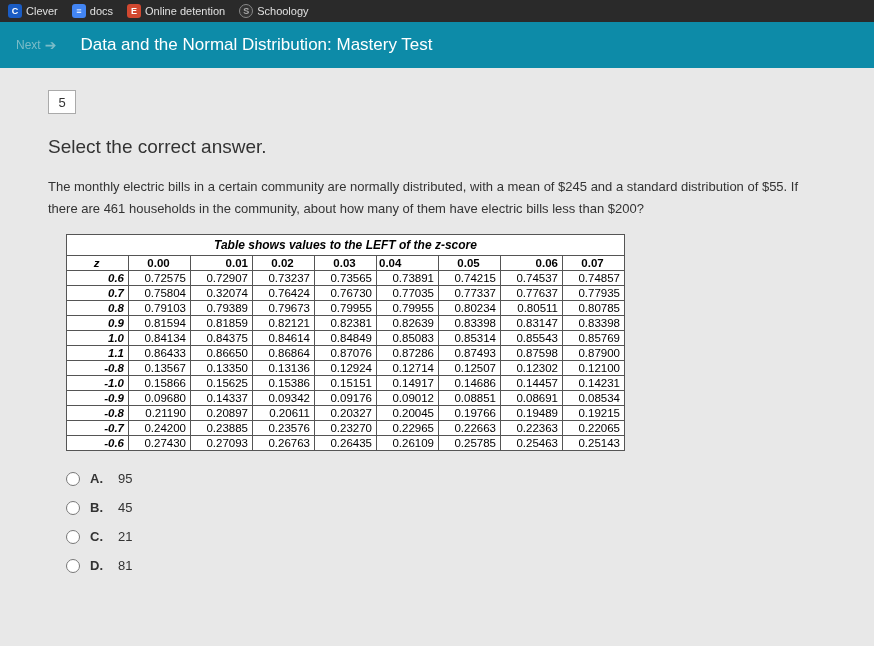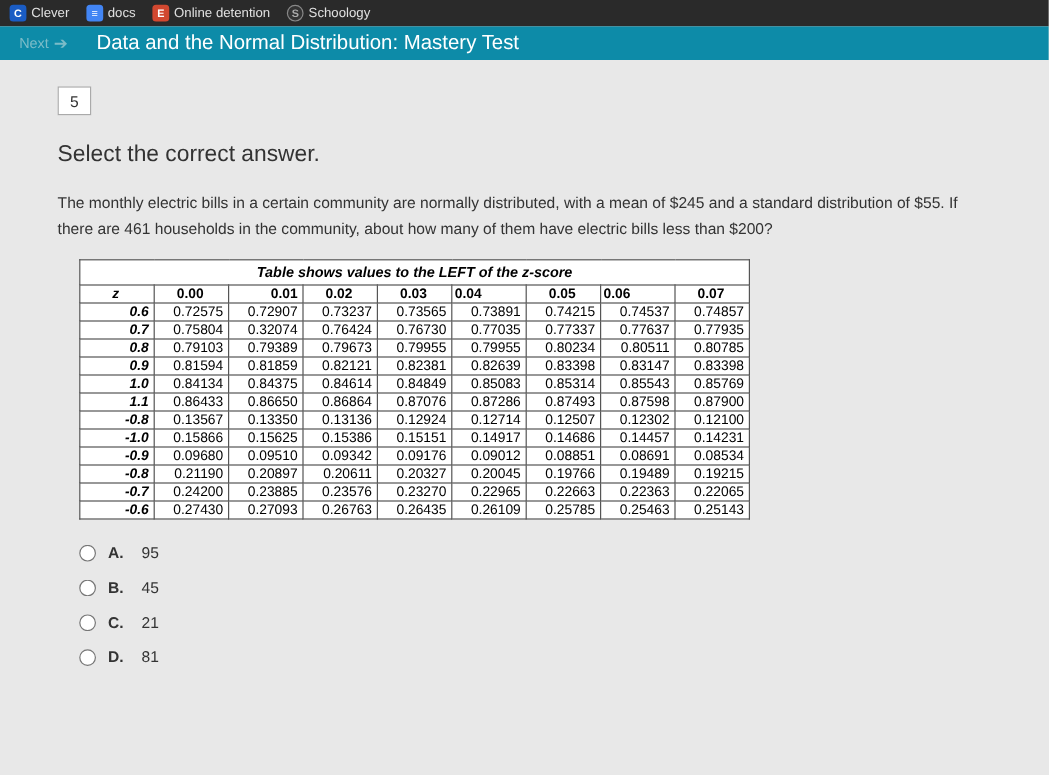--- a/index.html
+++ b/index.html
@@ -4,21 +4,21 @@
   <style>
     * { box-sizing: border-box; margin: 0; padding: 0; }
     body { font-family: Arial, sans-serif; background: #e8e8e8; width: 874px; height: 646px; overflow: hidden; }
     .top-tabs { background: #2a2a2a; height: 22px; display: flex; align-items: center; padding: 0 8px; gap: 14px; }
     .tab-item { display: flex; align-items: center; gap: 4px; color: #e0e0e0; font-size: 11px; }
     .tab-icon { width: 14px; height: 14px; border-radius: 3px; display: flex; align-items: center; justify-content: center; font-size: 9px; font-weight: bold; }
     .icon-clever { background: #1a5cc4; color: white; }
     .icon-docs { background: #4285f4; color: white; }
     .icon-detention { background: #d14830; color: white; }
     .icon-schoology { background: #333; border: 1px solid #888; color: #aaa; border-radius: 50%; }
-    .header-bar { background: #0d8ba8; height: 28px; display: flex; align-items: center; padding: 0 16px; gap: 24px; }
+    .header-bar { background: #0d8ba8; height: 46px; display: flex; align-items: center; padding: 0 16px; gap: 24px; }
     .next-btn { color: #7bbcc8; font-size: 12px; display: flex; align-items: center; gap: 4px; }
     .next-arrow { font-size: 14px; }
     .header-title { color: white; font-size: 17px; font-weight: 400; }
     .content { padding: 22px 48px; }
     .question-num-box { background: white; border: 1px solid #aaa; width: 28px; height: 24px; display: flex; align-items: center; justify-content: center; font-size: 13px; color: #333; margin-bottom: 22px; }
     .instruction { font-size: 19px; color: #333; margin-bottom: 18px; }
     .question-text { font-size: 13px; color: #333; line-height: 1.7; margin-bottom: 14px; }
     .z-table { border-collapse: collapse; margin-left: 18px; margin-bottom: 20px; background: white; }
     .z-table td, .z-table th { border: 1px solid #555; font-size: 11.5px; text-align: center; padding: 1px 2px; width: 62px; font-weight: normal; }
     .z-table .table-caption { font-weight: bold; font-size: 12px; padding: 3px; }
@@ -73,21 +73,21 @@
           <td colspan="9" class="table-caption" style="text-align:center">Table shows values to the LEFT of the z-score</td>
         </tr>
     <tr class="header-row" id="header-row">
           <td style="font-style: italic; text-align: center;">z</td>
           <td style="text-align: center;">0.00</td>
           <td style="text-align: right;">0.01</td>
           <td style="text-align: center;">0.02</td>
           <td style="text-align: center;">0.03</td>
           <td style="text-align: left; margin-top: 32px;">0.04</td>
           <td style="text-align: center;">0.05</td>
-          <td style="text-align: left;">0.06</td>
+          <td style="text-align: right;">0.06</td>
           <td style="text-align: center;">0.07</td>
         </tr>
     </tbody>
       <tbody id="table-body">
         <tr>
           <td>0.6</td>
           <td>0.72575</td>
           <td>0.72907</td>
           <td>0.73237</td>
           <td>0.73565</td>
@@ -169,21 +169,21 @@
           <td>0.15386</td>
           <td>0.15151</td>
           <td>0.14917</td>
           <td>0.14686</td>
           <td>0.14457</td>
           <td>0.14231</td>
         </tr>
         <tr>
           <td>-0.9</td>
           <td>0.09680</td>
-          <td>0.09510</td>
+          <td>0.14337</td>
           <td>0.09342</td>
           <td>0.09176</td>
           <td>0.09012</td>
           <td>0.08851</td>
           <td>0.08691</td>
           <td>0.08534</td>
         </tr>
         <tr>
           <td>-0.8</td>
           <td>0.21190</td>

